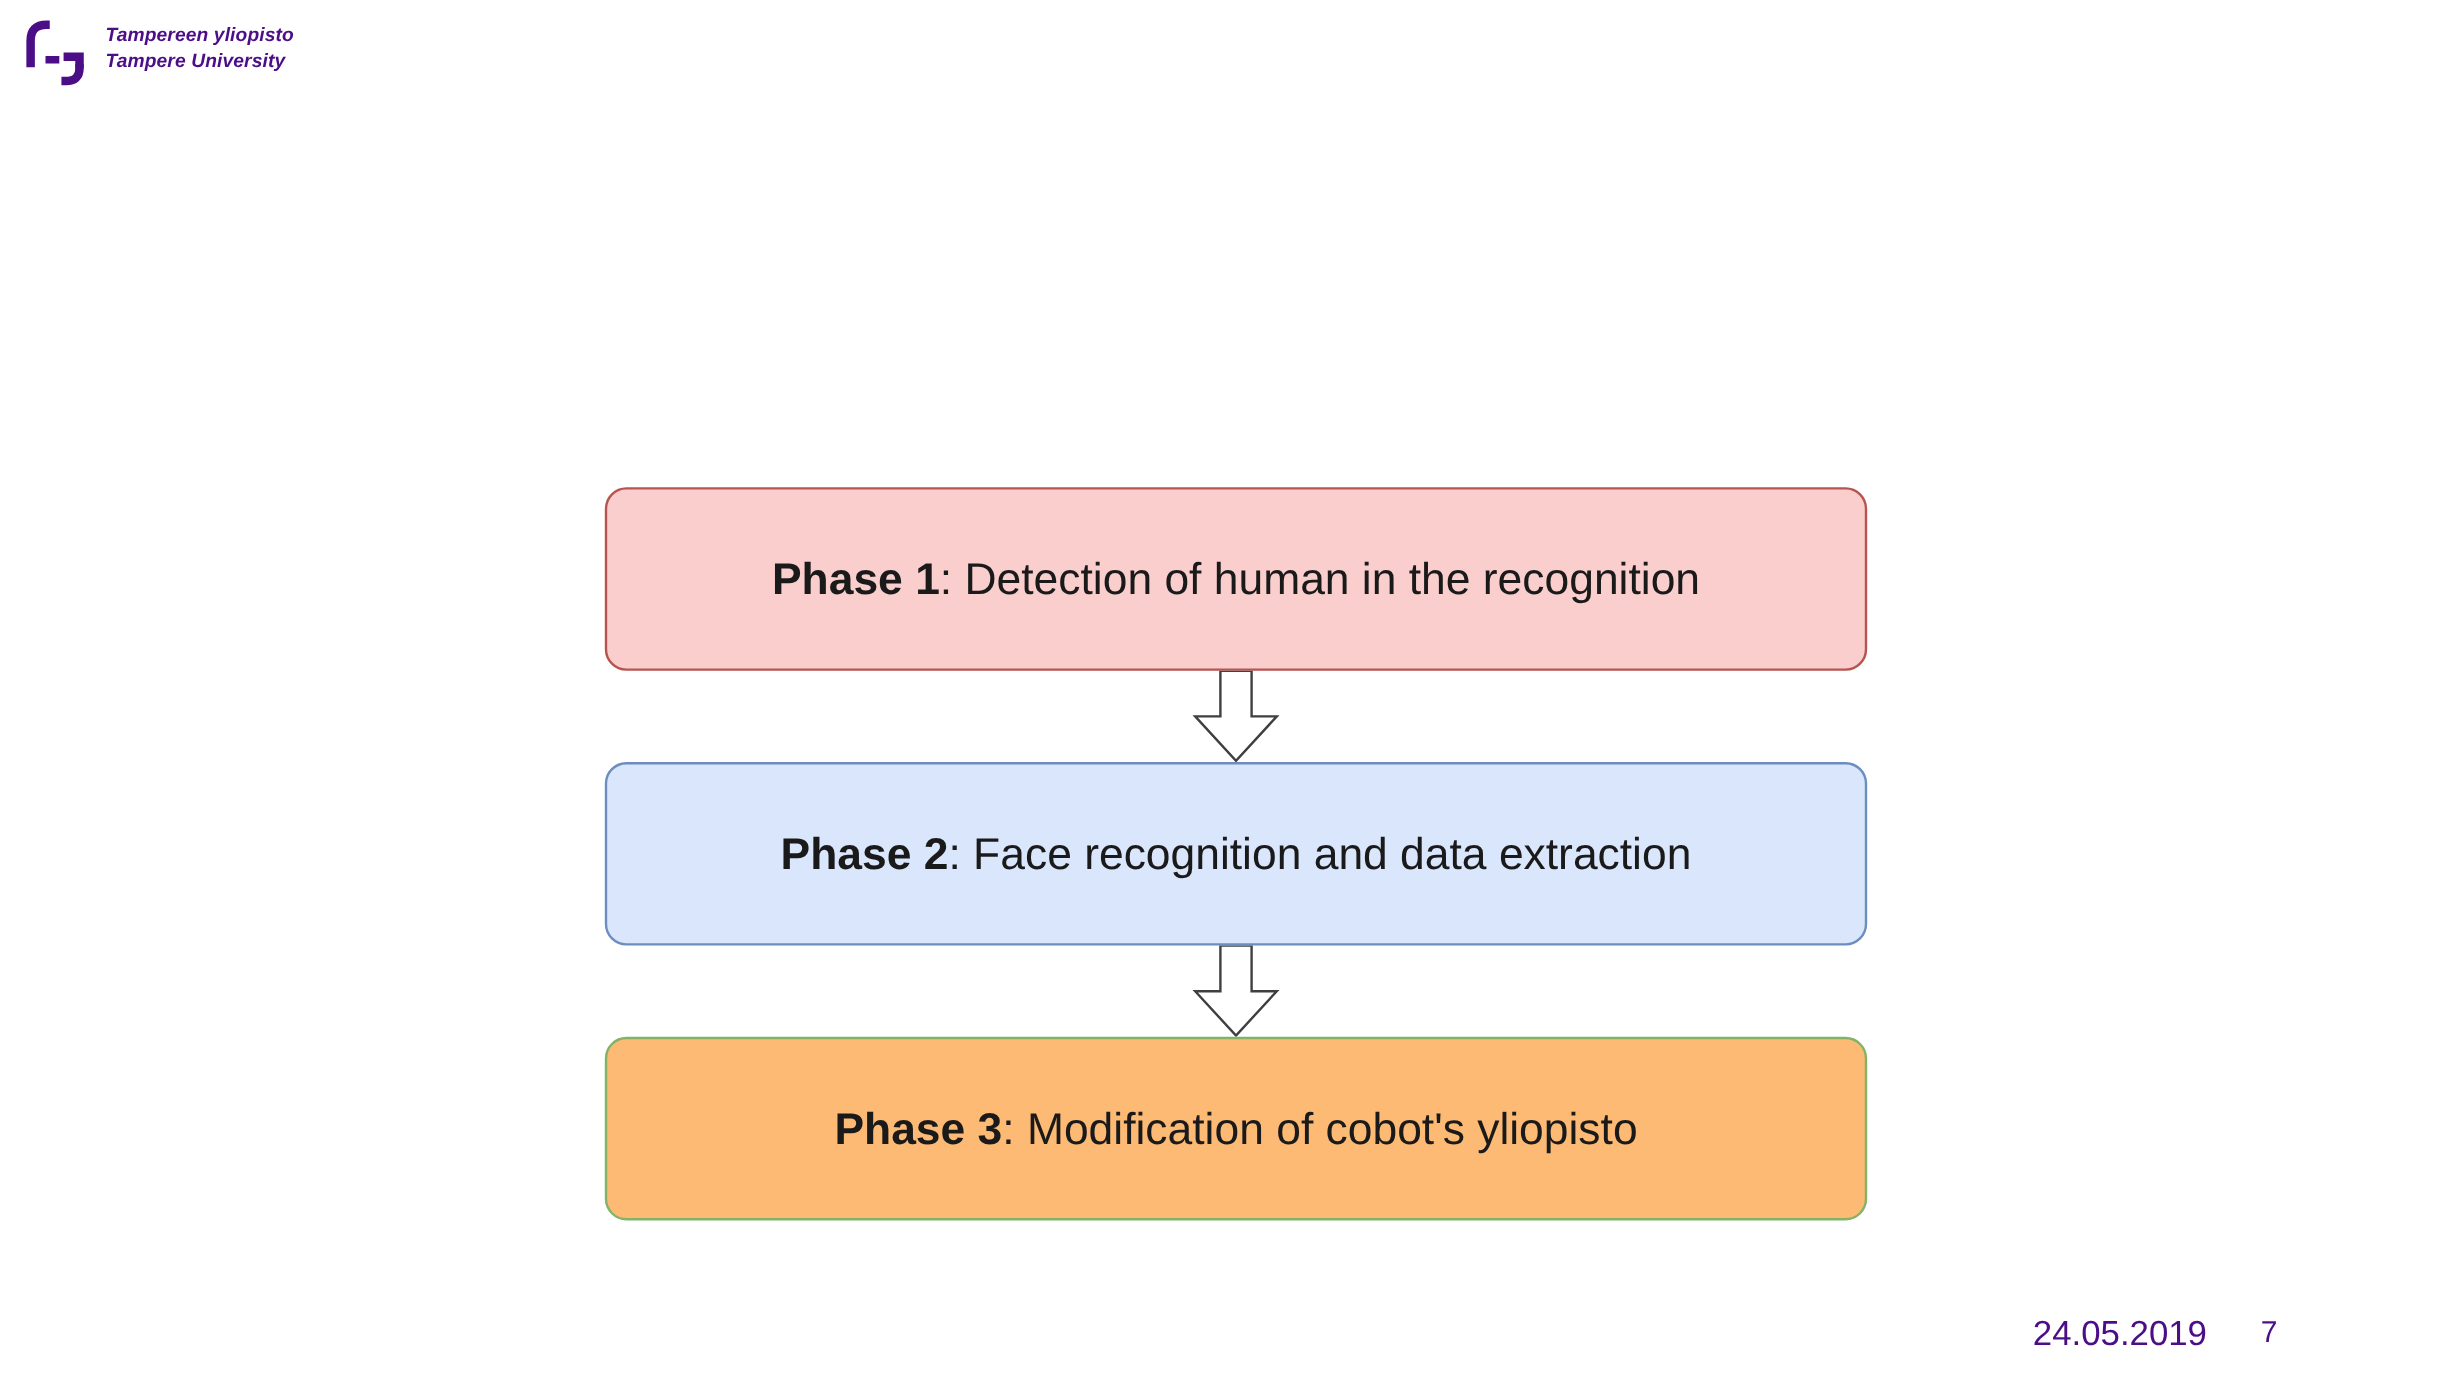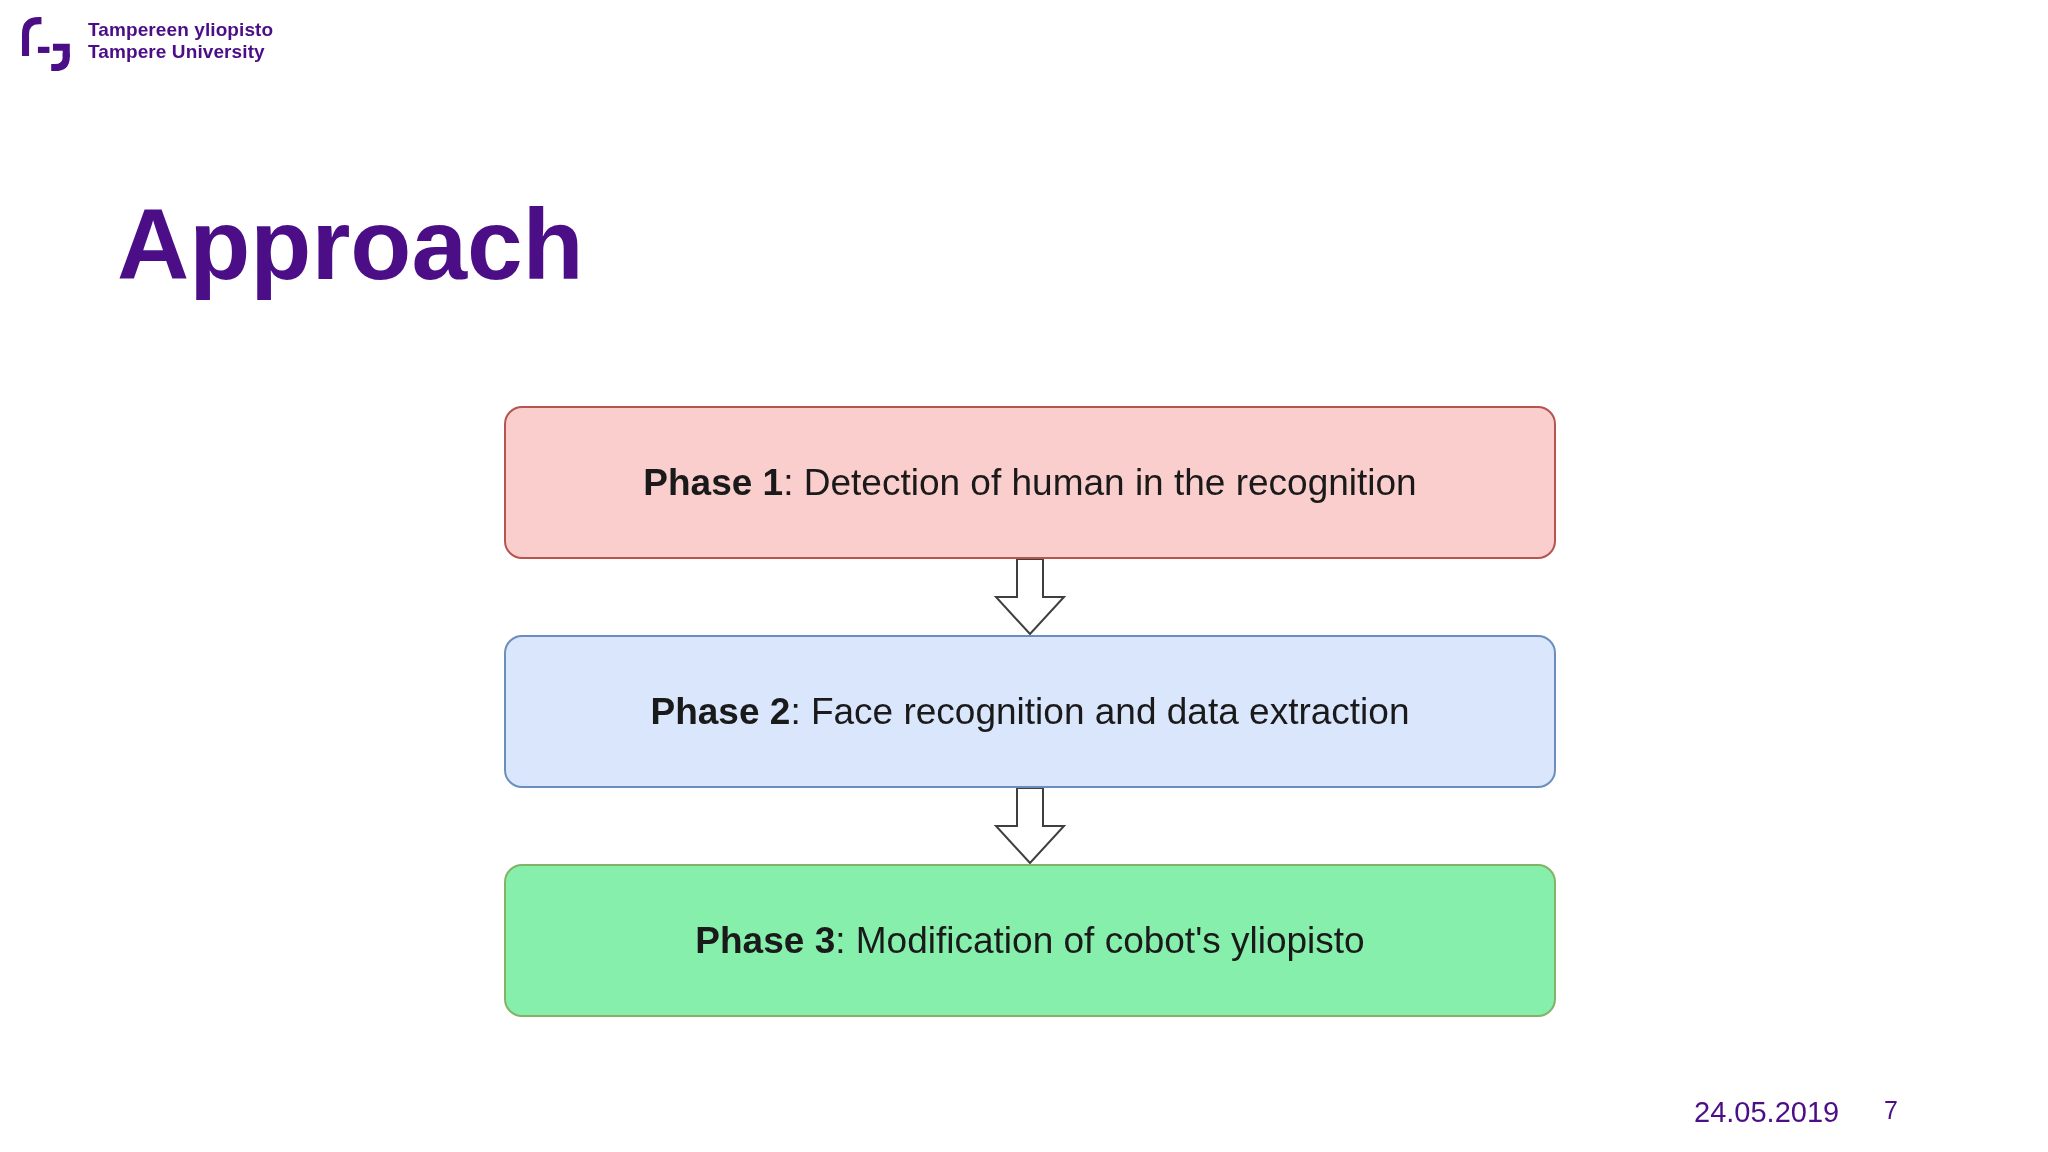--- a/index.html
+++ b/index.html
@@ -21,23 +21,24 @@
     position: absolute;
     top: 8px;
     left: 14px;
     display: flex;
     align-items: center;
     gap: 12px;
   }
   .logo-mark { width: 62px; height: 66px; }
   .logo-text {
     font-weight: bold;
-    font-size: 19px;
+    font-size: 16px;
     line-height: 22px;
     letter-spacing: 0.1px;
+    font-style: italic;
   }
 
   
   .slide-title {
     position: absolute;
     left: 117px;
     top: 192px;
     font-size: 100px;
     font-weight: bold;
     line-height: 1.05;
@@ -94,41 +95,40 @@
       <path d="M27 45 H40" stroke="#4b0e87" stroke-width="7"></path>
       <path d="M44 42 H59 V53" stroke="#4b0e87" stroke-width="8"></path>
       <path d="M59 49 V53 Q59 65 46 65 H42" stroke="#4b0e87" stroke-width="8"></path>
     </svg>
     <div class="logo-text" style="color: rgb(75, 14, 135);">
       <div>Tampereen yliopisto</div>
       <div>Tampere University</div>
     </div>
   </div>
 
-  <h1 class="slide-title" style="color: rgb(75, 14, 135);">Approach</h1>
 
   <div class="diagram">
 
     <div class="phase-box" style="background: rgb(249, 206, 205); border-color: rgb(184, 84, 80); color: rgb(26, 26, 26);">
       <span class="phase-label">Phase 1</span><span>: Detection of human in the recognition</span>
     </div>
 
     <svg class="arrow" viewBox="0 0 80 76">
       <polygon points="27,0 27,38 6,38 40,75 74,38 53,38 53,0" fill="#ffffff" stroke="#3f3f3f" stroke-width="2" stroke-linejoin="miter"></polygon>
     </svg>
 
     <div class="phase-box" style="background: rgb(218, 230, 252); border-color: rgb(108, 142, 191); color: rgb(26, 26, 26);">
       <span class="phase-label">Phase 2</span><span>: Face recognition and data extraction</span>
     </div>
 
     <svg class="arrow" viewBox="0 0 80 76">
       <polygon points="27,0 27,38 6,38 40,75 74,38 53,38 53,0" fill="#ffffff" stroke="#3f3f3f" stroke-width="2" stroke-linejoin="miter"></polygon>
     </svg>
 
-    <div class="phase-box" style="background: #86efac; border-color: rgb(130, 179, 102); color: rgb(26, 26, 26);">
+    <div class="phase-box" style="background: #fdba74; border-color: rgb(130, 179, 102); color: rgb(26, 26, 26);">
       <span class="phase-label">Phase 3</span><span>: Modification of cobot's yliopisto</span>
     </div>
 
   </div>
 
   <div class="footer-date" style="color: rgb(75, 14, 135);">24.05.2019</div>
   <div class="footer-page" style="color: rgb(75, 14, 135);">7</div>
 
 </div>
 

